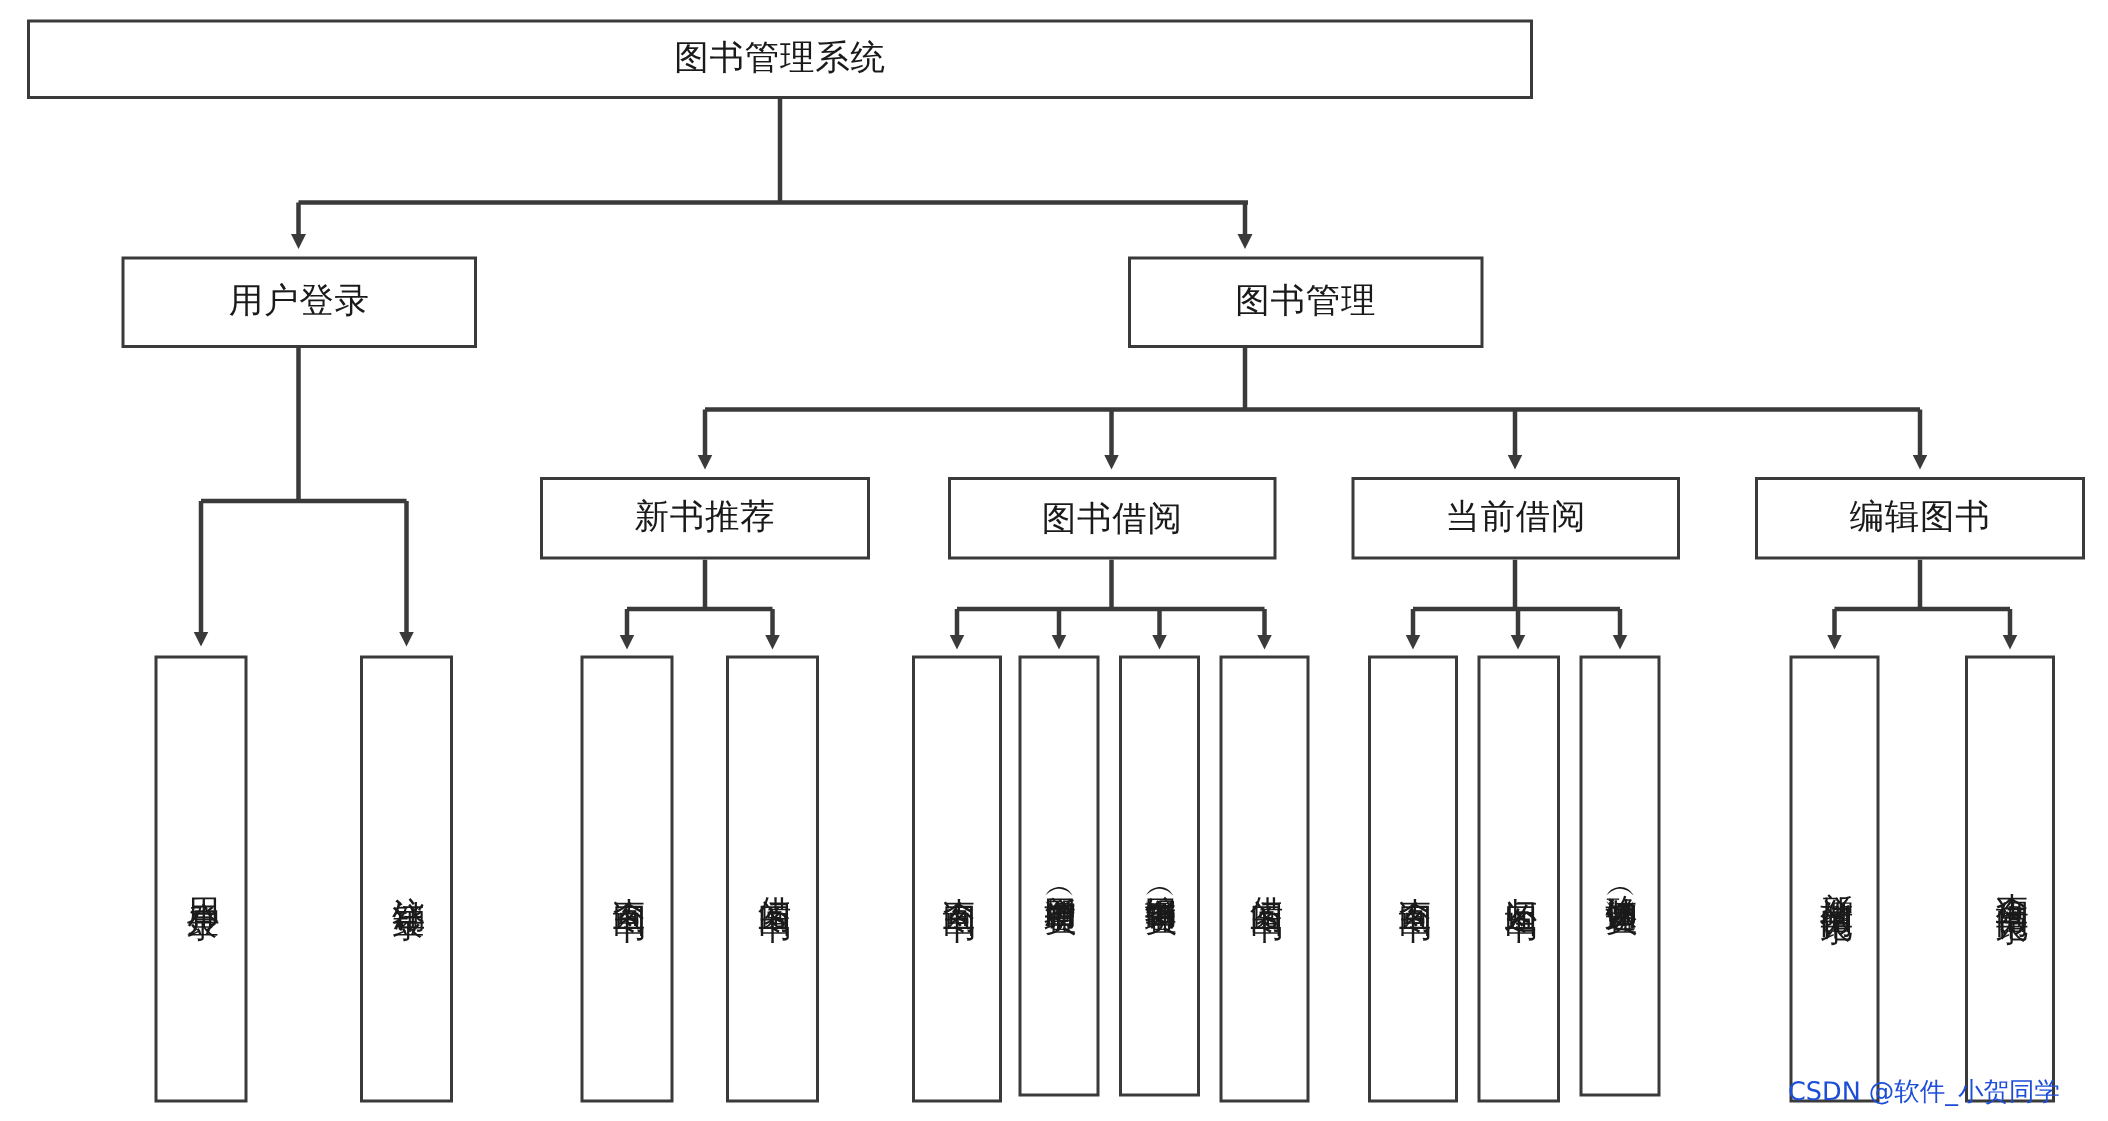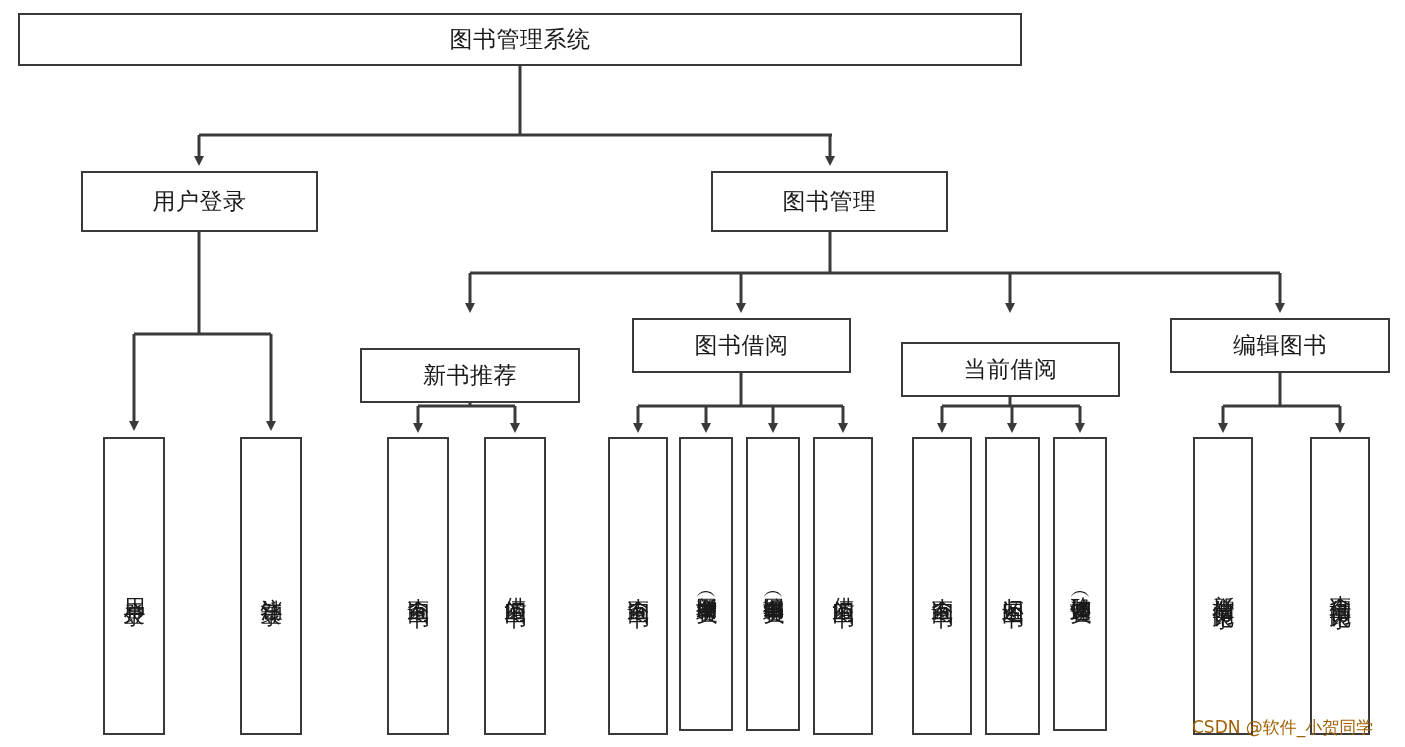--- a/index.html
+++ b/index.html
@@ -54,21 +54,21 @@
   }
   .node-v.tight {
     font-size: 21px;
     letter-spacing: 1px;
   }
   #watermark {
     position: absolute;
     left: 1192px;
     top: 716px;
     font-size: 17px;
-    color: #a16207;
+    color: #1d4ed8;
     white-space: nowrap;
     z-index: 5;
     font-family: "DejaVu Sans", "Liberation Sans", sans-serif;
   }
 </style>
 </head>
 <body>
 
 <div id="diagram-root">
 
@@ -122,31 +122,31 @@
     </g>
   </svg>
 
   <div class="node node-h" style="left:18px; top:13px; width:1004px; height:53px;">
     <span>图书管理系统</span>
   </div>
 
   <div class="node node-h" style="left:81px; top:171px; width:237px; height:61px;">
     <span>用户登录</span>
   </div>
-  <div class="node node-h" style="left:711px; top:171px; width:237px; height:61px;">
+  <div class="node node-h" style="left:752px; top:171px; width:237px; height:61px;">
     <span>图书管理</span>
   </div>
 
-  <div class="node node-h" style="left:360px; top:318px; width:220px; height:55px;margin-top:30px;">
+  <div class="node node-h" style="left:360px; top:318px; width:220px; height:55px;">
     <span>新书推荐</span>
   </div>
   <div class="node node-h" style="left:632px; top:318px; width:219px; height:55px;font-family:Liberation Serif, serif;">
     <span>图书借阅</span>
   </div>
-  <div class="node node-h" style="left:901px; top:318px; width:219px; height:55px;margin-top:24px;">
+  <div class="node node-h" style="left:901px; top:318px; width:219px; height:55px;">
     <span>当前借阅</span>
   </div>
   <div class="node node-h" style="left:1170px; top:318px; width:220px; height:55px;">
     <span>编辑图书</span>
   </div>
 
   <div class="node node-v" style="left:103px; top:437px; width:62px; height:298px;">
     <span>用户登录</span>
   </div>
   <div class="node node-v" style="left:240px; top:437px; width:62px; height:298px;">

